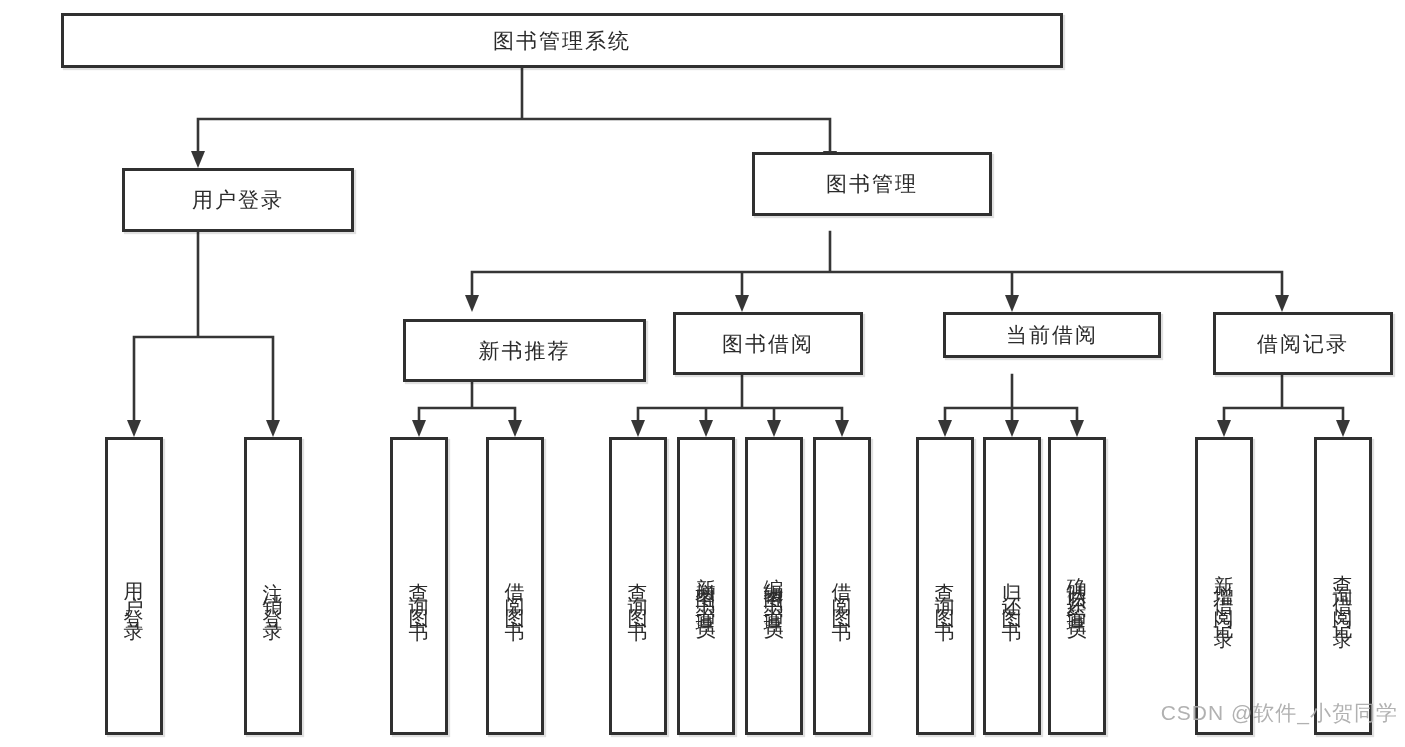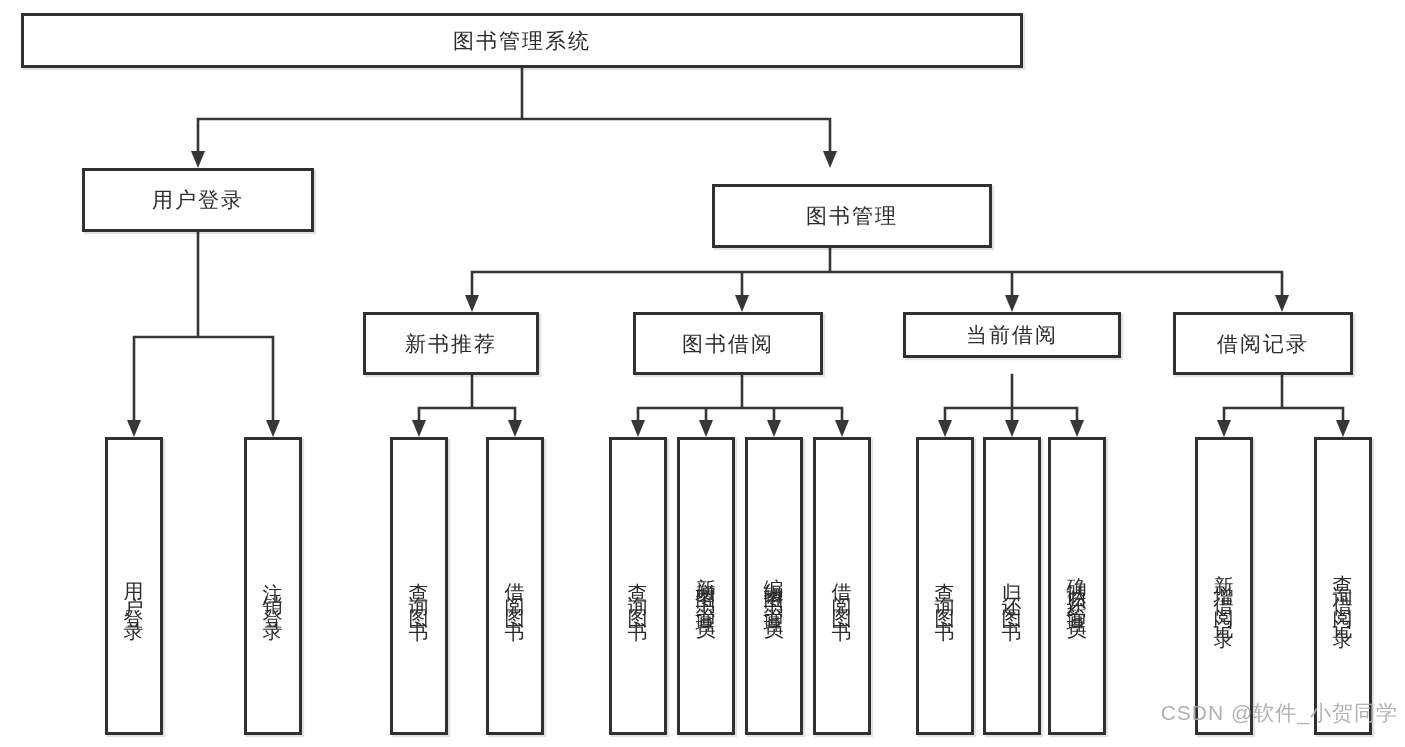--- a/index.html
+++ b/index.html
@@ -22,20 +22,21 @@
   .connectors path{stroke:var(--line);stroke-width:2.6;fill:none;stroke-linecap:square;}
   .connectors polygon{fill:var(--line);stroke:none;}
   .hbox{
     position:absolute;
     box-sizing:border-box;
     border:3px solid var(--border);
     background:#fff;
     display:flex;align-items:center;justify-content:center;
     font-size:21px;letter-spacing:2px;
     box-shadow:2px 2px 1px rgba(0,0,0,0.12);
+    margin-left:40px;
   }
   .vbox{
     position:absolute;
     top:437px;width:58px;height:298px;
     box-sizing:border-box;
     border:3px solid var(--border);
     background:#fff;
     display:flex;align-items:center;justify-content:center;
     box-shadow:2px 2px 1px rgba(0,0,0,0.12);
   }
@@ -86,23 +87,23 @@
     <polygon points="938,420 952,420 945,437"></polygon>
     <polygon points="1005,420 1019,420 1012,437"></polygon>
     <polygon points="1070,420 1084,420 1077,437"></polygon>
     <polygon points="1217,420 1231,420 1224,437"></polygon>
     <polygon points="1336,420 1350,420 1343,437"></polygon>
   </svg>
 
   <div class="hbox" style="left:21px;top:13px;width:1002px;height:55px">图书管理系统</div>
 
   <div class="hbox" style="left:82px;top:168px;width:232px;height:64px">用户登录</div>
-  <div class="hbox" style="left:712px;top:184px;width:280px;height:64px">图书管理</div>
+  <div class="hbox" style="left:712px;top:152px;width:240px;height:64px">图书管理</div>
 
-  <div class="hbox" style="left:363px;top:312px;width:176px;height:63px">新书推荐</div>
+  <div class="hbox" style="left:363px;top:319px;width:243px;height:63px">新书推荐</div>
   <div class="hbox" style="left:633px;top:312px;width:190px;height:63px">图书借阅</div>
   <div class="hbox" style="left:903px;top:312px;width:218px;height:46px">当前借阅</div>
   <div class="hbox" style="left:1173px;top:312px;width:180px;height:63px">借阅记录</div>
 
   <div class="vbox" style="left:105px">
     <span class="vtext sp4">用户登录</span>
   </div>
   <div class="vbox" style="left:244px">
     <span class="vtext sp4">注销登录</span>
   </div>

